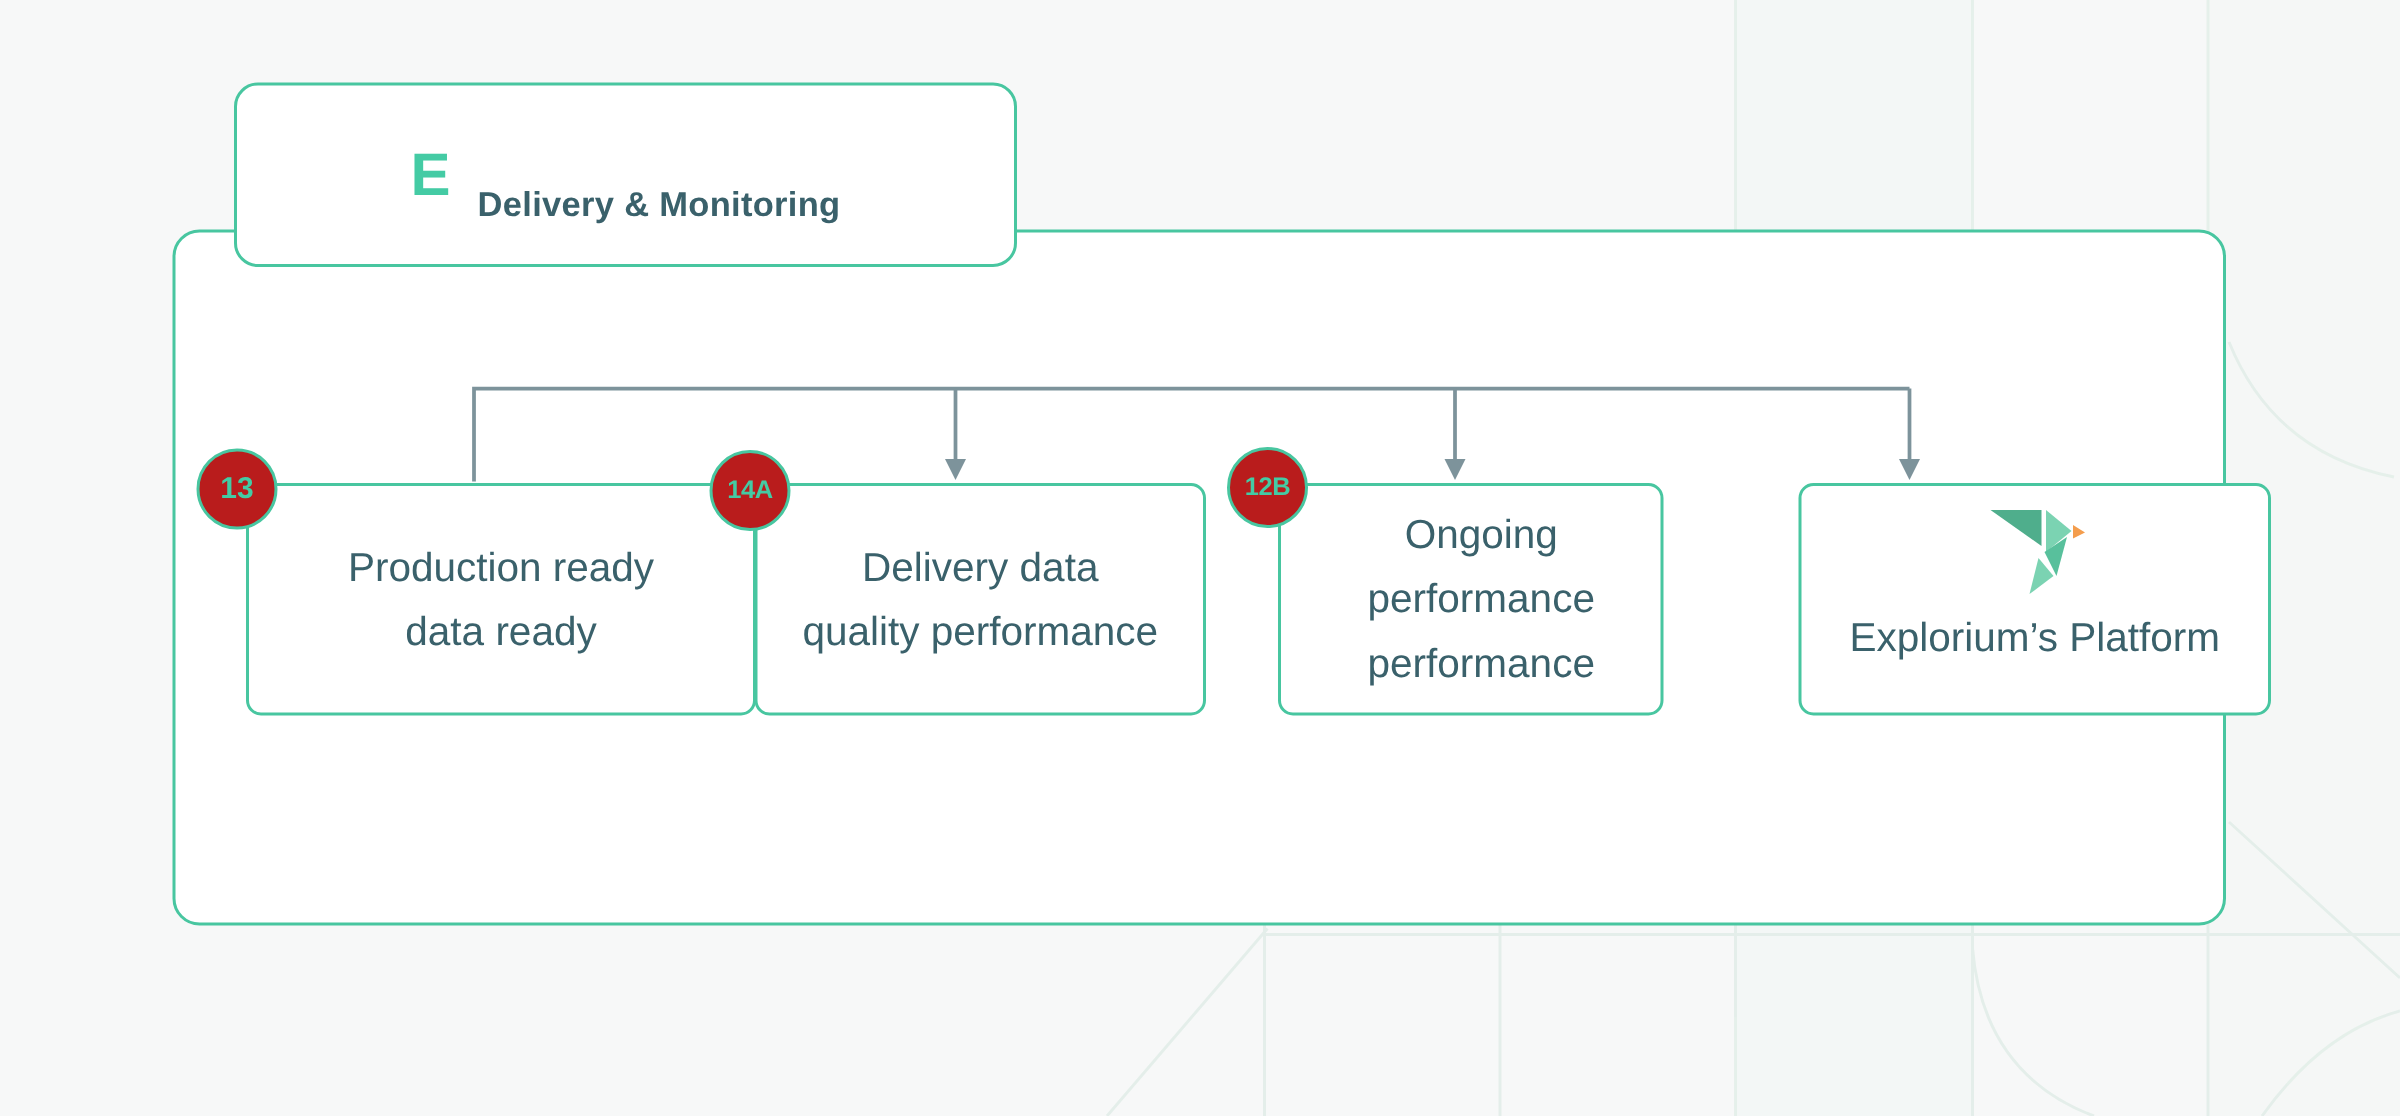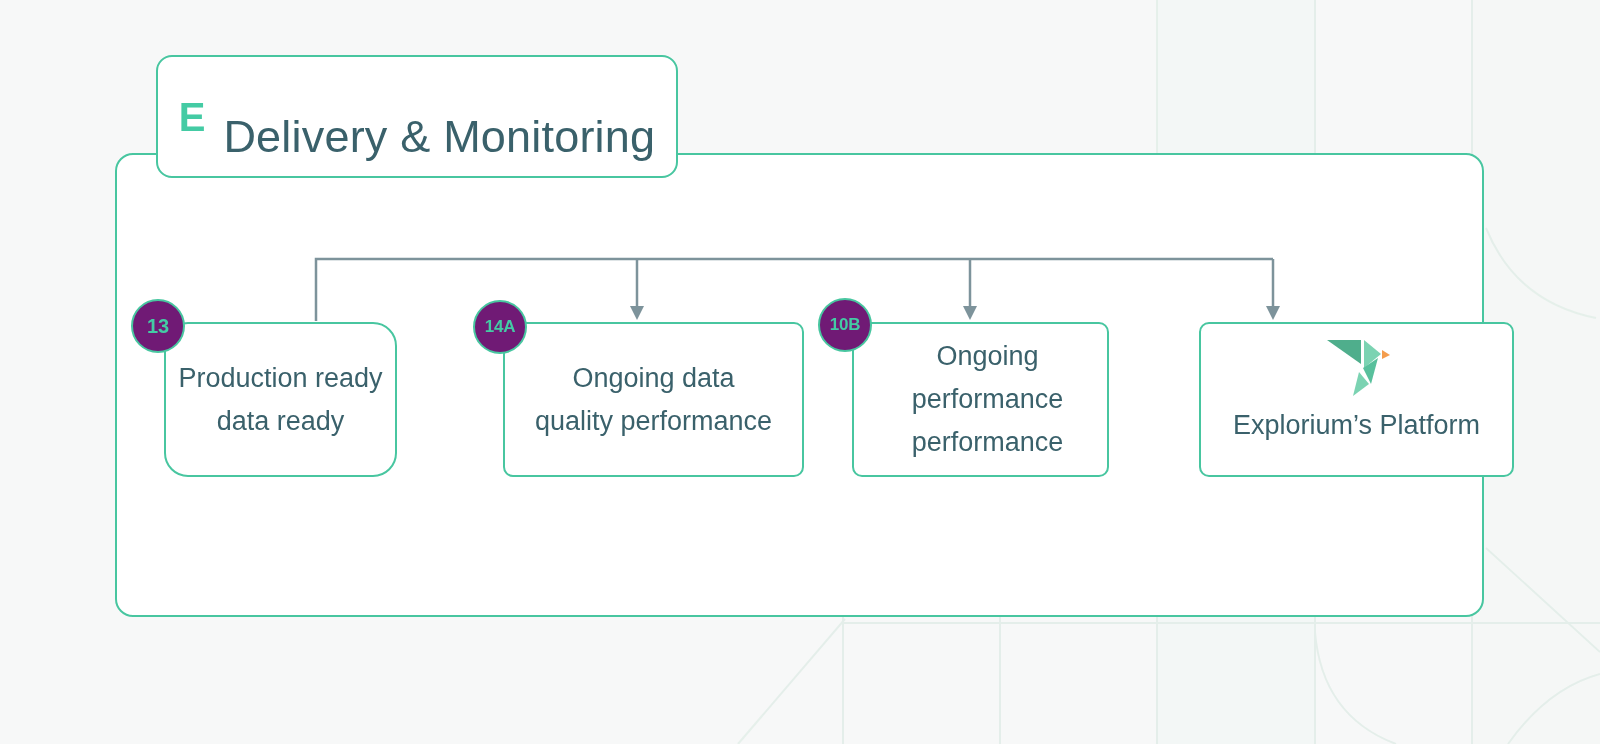--- a/index.html
+++ b/index.html
@@ -43,43 +43,43 @@
     border-radius:16px;
     box-sizing:border-box;
     display:flex;align-items:center;justify-content:center;gap:18px;
     z-index:3;
   }
   .title-letter{
     font-size:40px;font-weight:700;color:var(--bright-green,#44CBA4);
     line-height:1;
   }
   .title-text{
-    font-size:45px;font-weight:400;color:var(--dark-teal,#3A616B);
+    font-size:23px;font-weight:700;color:var(--dark-teal,#3A616B);
     line-height:1;letter-spacing:.2px;margin-top:40px;
   }
   .node-box{
     position:absolute;top:322px;height:155px;
     background:#FFFFFF;
     border:2px solid var(--accent-green,#48C6A0);
     border-radius:10px;
     box-sizing:border-box;
     display:flex;flex-direction:column;align-items:center;justify-content:center;
     z-index:2;
     color:var(--dark-teal,#3A616B);
     font-size:27px;font-weight:500;line-height:43px;text-align:center;
   }
   .node-box .line{display:block;}
-  #box-1{left:164px;width:233px;border-radius:24px;}
+  #box-1{left:164px;width:340px;}
   #box-2{left:503px;width:301px;}
   #box-3{left:852px;width:257px;padding-left:14px;}
   #box-4{left:1199px;width:315px;padding-bottom:14px;}
   #box-4 .logo{margin-bottom:6px;}
   .badge{
     position:absolute;width:54px;height:54px;border-radius:50%;
-    background:#701a75;
+    background:#b91c1c;
     border:2.5px solid var(--accent-green,#48C6A0);
     box-sizing:border-box;
     display:flex;align-items:center;justify-content:center;
     color:var(--bright-green,#44CBA4);
     font-weight:700;
     z-index:3;
   }
   #badge-13{left:131px;top:299px;font-size:20px;}
   #badge-14a{left:473px;top:300px;font-size:17px;letter-spacing:-0.3px;}
   #badge-14b{left:818px;top:298px;font-size:17px;letter-spacing:-0.3px;}
@@ -127,21 +127,21 @@
     <span class="title-letter">E</span>
     <span class="title-text">Delivery &amp; Monitoring</span>
   </div>
 
   <div class="node-box" id="box-1">
     <span class="line">Production ready</span>
     <span class="line">data ready</span>
   </div>
 
   <div class="node-box" id="box-2">
-    <span class="line">Ongoing data</span>
+    <span class="line">Delivery data</span>
     <span class="line">quality performance</span>
   </div>
 
   <div class="node-box" id="box-3">
     <span class="line">Ongoing</span>
     <span class="line">performance</span>
     <span class="line">performance</span>
   </div>
 
   <div class="node-box" id="box-4">
@@ -155,16 +155,16 @@
     <span class="line">Explorium’s Platform</span>
   </div>
 
   <div class="badge" id="badge-13">
     <span>13</span>
   </div>
   <div class="badge" id="badge-14a">
     <span>14A</span>
   </div>
   <div class="badge" id="badge-14b">
-    <span>10B</span>
+    <span>12B</span>
   </div>
 
 </div>
 
 </body></html>

